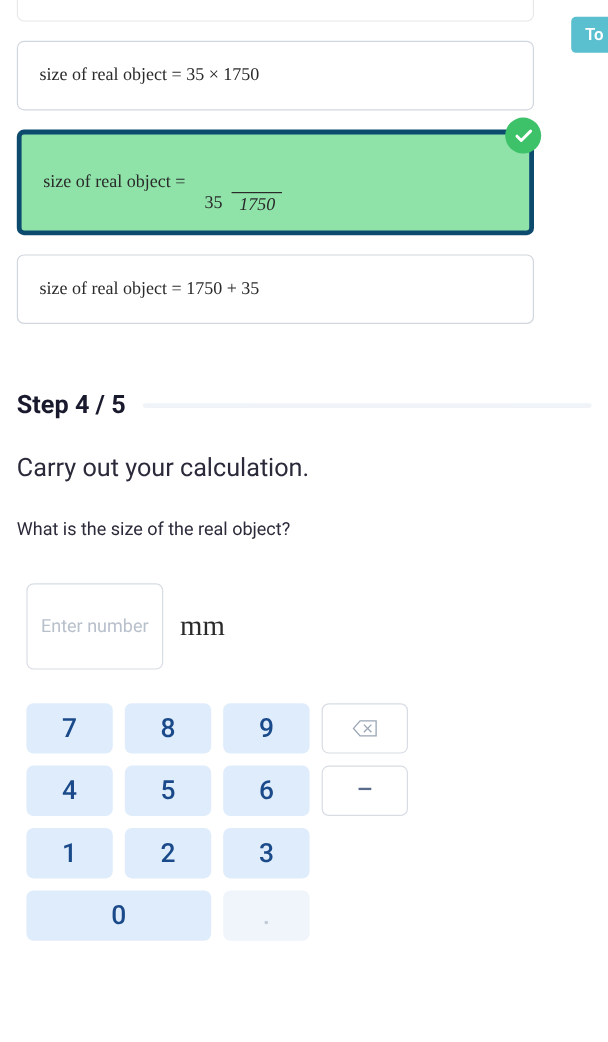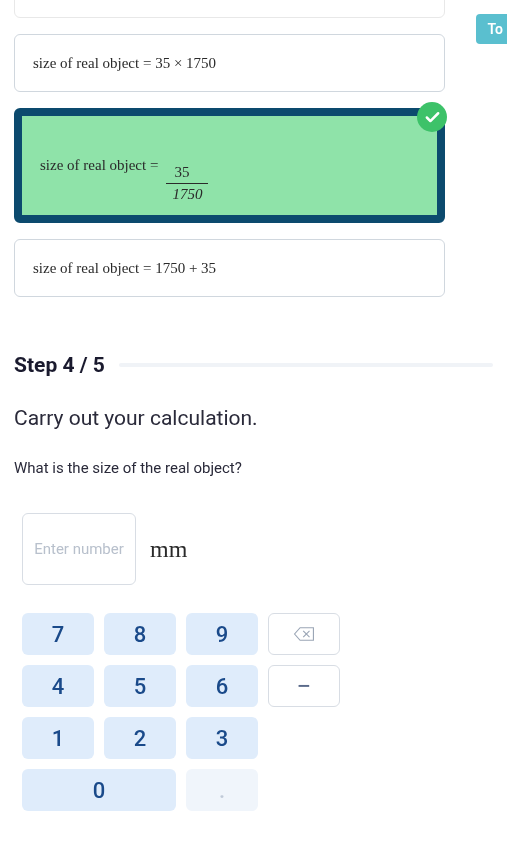--- a/index.html
+++ b/index.html
@@ -27,21 +27,21 @@
       font-size: 15px;
       color: #2a2a2a;
       background: #ffffff;
       position: relative;
       display: flex;
       align-items: center;
       min-height: 58px;
     }
     .answer-option.correct {
       background: #8fe3a9;
-      border: 8px solid #0c4a6e;
+      border: 4px solid #0c4a6e;
       padding-bottom: 12px;
       padding-top: 12px;
     }
     .answer-option.cutoff {
       margin-top: -40px;
       color: #d5d5d5;
       border-color: #e8e8e8;
     }
     .check-badge {
       position: absolute;
@@ -54,22 +54,21 @@
       display: flex;
       align-items: center;
       justify-content: center;
     }
     .check-badge svg {
       width: 17px;
       height: 17px;
     }
     .fraction {
       display: inline-flex;
-      flex-direction: column;
-      align-items: flex-start;
+      align-items: center;
       vertical-align: middle;
       margin-left: 8px;
       margin-top: 36px;
     }
     .fraction .num {
       padding: 0 8px 2px 8px;
     }
     .fraction .den {
       border-top: 1.5px solid #2a2a2a;
       padding: 2px 6px 0 6px;

